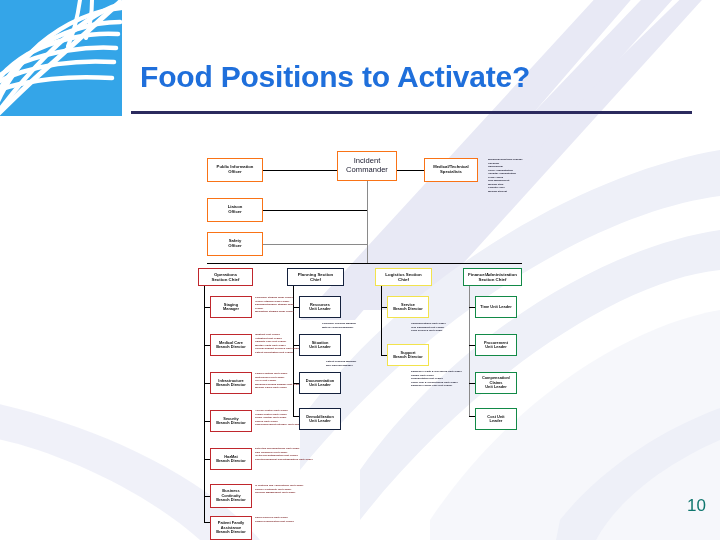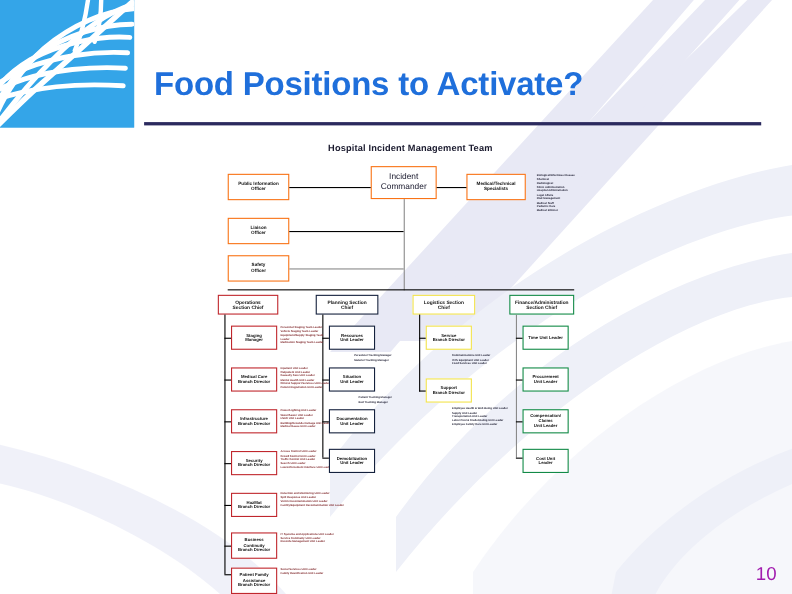--- a/index.html
+++ b/index.html
@@ -26,22 +26,22 @@
     font-size:30px;font-weight:bold;color:#1f6fdb;
     letter-spacing:-0.2px;white-space:nowrap;
   }
   #title-rule{
     position:absolute;left:131px;top:111px;width:561px;height:3px;
     background:#2b2a5e;
   }
 
   
   #page-number{
-    position:absolute;right:14px;bottom:8px;
-    font-size:17px;color:#a21caf;
+    position:absolute;right:14px;bottom:24px;
+    font-size:17px;color:#0f766e;
   }
 
   
   #org-chart{
     position:absolute;left:182px;top:122px;width:382px;height:400px;
     background:transparent;
   }
   #chart-title{
     position:absolute;left:0;top:7px;width:382px;text-align:center;
     font-size:8.4px;font-weight:bold;color:#1a1a2e;letter-spacing:.15px;
@@ -129,21 +129,20 @@
   </svg>
 </div>
 
 <div id="slide-title">Food Positions to Activate?</div>
 <div id="title-rule"></div>
 
 <div id="page-number">10</div>
 
 <div id="org-chart">
 
-  <div id="chart-title">Hospital Incident Management Team</div>
 
   <div class="obox cmd" style="left: 155px; top: 29px; width: 60px; height: 30px; white-space: pre-line;">Incident
 Commander</div>
 
   <div class="obox ofc" style="left: 25px; top: 36px; width: 56px; height: 24px; white-space: pre-line;">Public Information
 Officer</div>
   <div class="obox ofc" style="left: 25px; top: 76px; width: 56px; height: 24px; white-space: pre-line;">Liaison
 Officer</div>
   <div class="obox ofc" style="left: 25px; top: 110px; width: 56px; height: 24px; white-space: pre-line;">Safety
 Officer</div>

